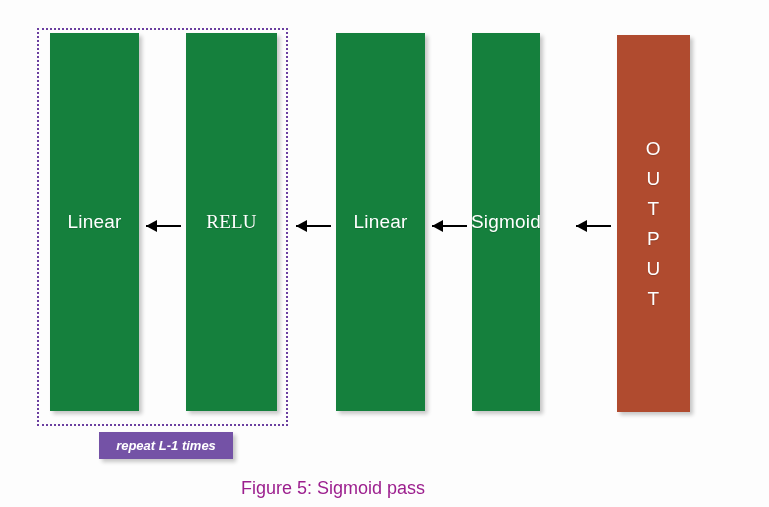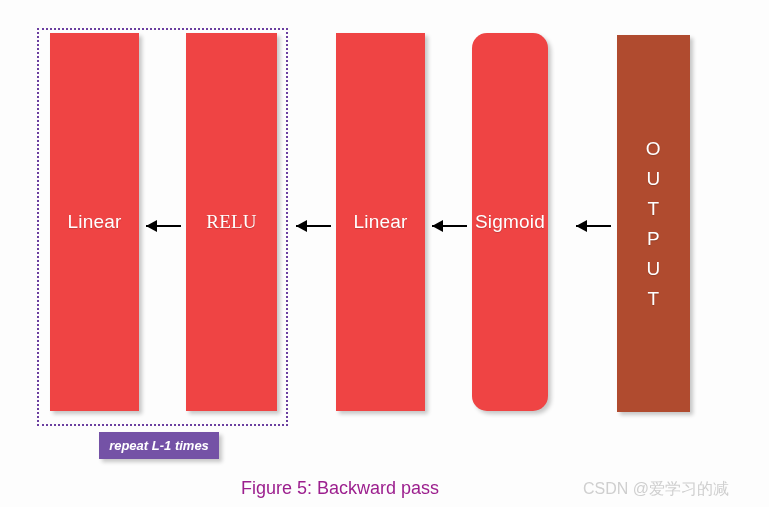--- a/index.html
+++ b/index.html
@@ -33,21 +33,21 @@
   
   .block {
     position: absolute;
     box-sizing: border-box;
     display: flex;
     align-items: center;
     justify-content: center;
     color: #ffffff;
     box-shadow: 3px 3px 4px rgba(0,0,0,0.22);
   }
-  .block-purple { background-color: #ef4444; }
+  .block-purple { background-color: #15803d; }
   .block-red    { background-color: #b04b2f; }
 
   .block-label {
     font-size: 19px;
     letter-spacing: 0.2px;
     color: #ffffff;
     white-space: nowrap;
     text-shadow: 0 1px 1px rgba(0,0,0,0.18);
   }
   .block-label-vertical {
@@ -82,21 +82,21 @@
     border-top: 6px solid transparent;
     border-bottom: 6px solid transparent;
     border-right: 11px solid #000000;
   }
 
   
   .repeat-badge {
     position: absolute;
     left: 99px;
     top: 432px;
-    width: 120px;
+    width: 134px;
     height: 27px;
     background-color: #7452a6;
     display: flex;
     align-items: center;
     justify-content: center;
     box-shadow: 3px 3px 4px rgba(0,0,0,0.22);
   }
   .repeat-badge-text {
     font-size: 13px;
     font-weight: bold;
@@ -154,21 +154,21 @@
 
   <div class="block block-purple" style="left:336px; top:33px; width:89px; height:378px;">
     <span class="block-label">Linear</span>
   </div>
 
   <div class="arrow" style="left:432px; top:219px; width:35px;">
     <span class="arrow-shaft" style="width:35px;"></span>
     <span class="arrow-head"></span>
   </div>
 
-  <div class="block block-purple" style="left:472px; top:33px; width:76px; height:378px;border-radius:15px;">
+  <div class="block block-purple" style="left:472px; top:33px; width:68px; height:378px;">
     <span class="block-label">Sigmoid</span>
   </div>
 
   <div class="arrow" style="left:576px; top:219px; width:35px;">
     <span class="arrow-shaft" style="width:35px;"></span>
     <span class="arrow-head"></span>
   </div>
 
   <div class="block block-red" style="left:617px; top:35px; width:73px; height:377px;">
     <span class="block-label-vertical" style="white-space: pre;">O
@@ -177,18 +177,17 @@
 P
 U
 T</span>
   </div>
 
   <div class="repeat-badge">
     <span class="repeat-badge-text">repeat L-1 times</span>
   </div>
 
   <div class="caption">
-    <span class="caption-strong">Figure 5</span><span class="caption-rest">: </span><span class="caption-rest">Backward pass</span>
+    <span class="caption-strong">Figure 5</span><span class="caption-rest">: </span><span class="caption-rest">Sigmoid pass</span>
   </div>
 
-  <div class="watermark">CSDN @爱学习的减</div>
 
 </div>
 
 </body></html>

